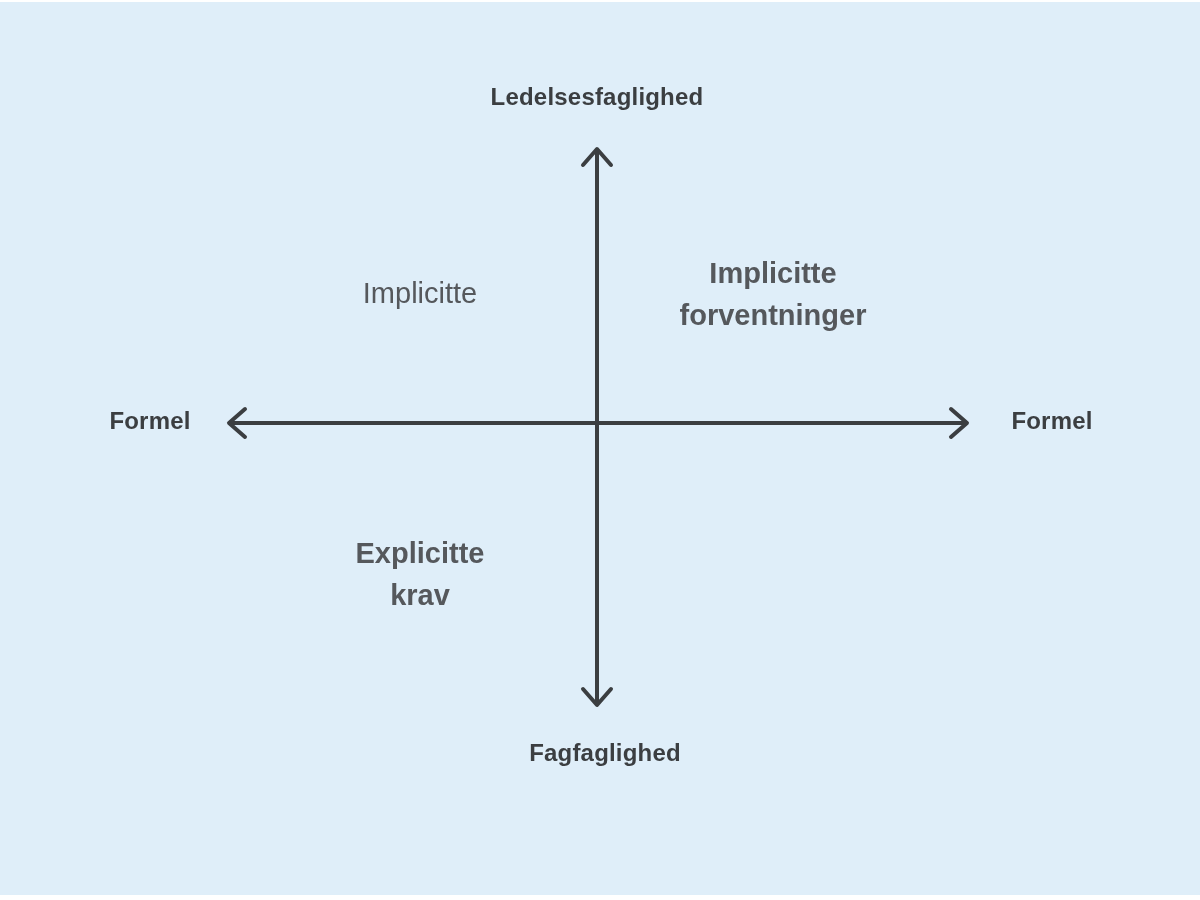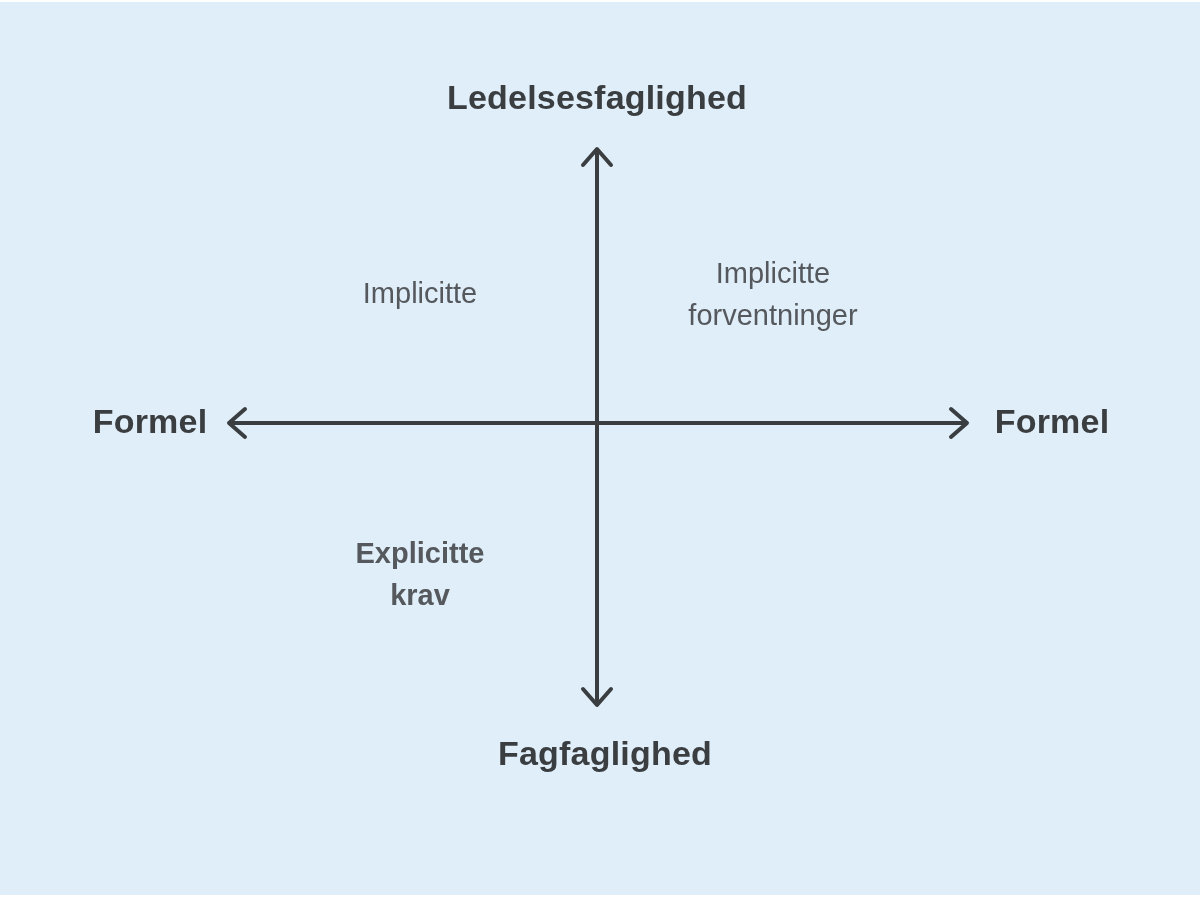--- a/index.html
+++ b/index.html
@@ -34,31 +34,31 @@
   }
   .label {
     position: absolute;
     transform: translate(-50%, -50%);
     text-align: center;
     white-space: nowrap;
   }
   .axis-label {
     color: #3b3e41;
     font-weight: bold;
-    font-size: 34px;
+    font-size: 24px;
     letter-spacing: 0.2px;
   }
   .quad-label {
     color: #55585c;
     font-weight: 400;
     font-size: 29px;
     line-height: 42px;
     white-space: normal;
   }
-  .wrap-260 { width: 260px; }
+  .wrap-260 { width: 260px; font-weight: bold; }
   .wrap-150 { width: 150px; }
 </style>
 </head>
 <body>
 
 <div class="stage">
   <div class="canvas">
 
     <svg class="axes-svg" viewBox="0 0 1200 893">
       <g stroke="#3b3e41" stroke-width="4" fill="none" stroke-linecap="round" stroke-linejoin="round">

